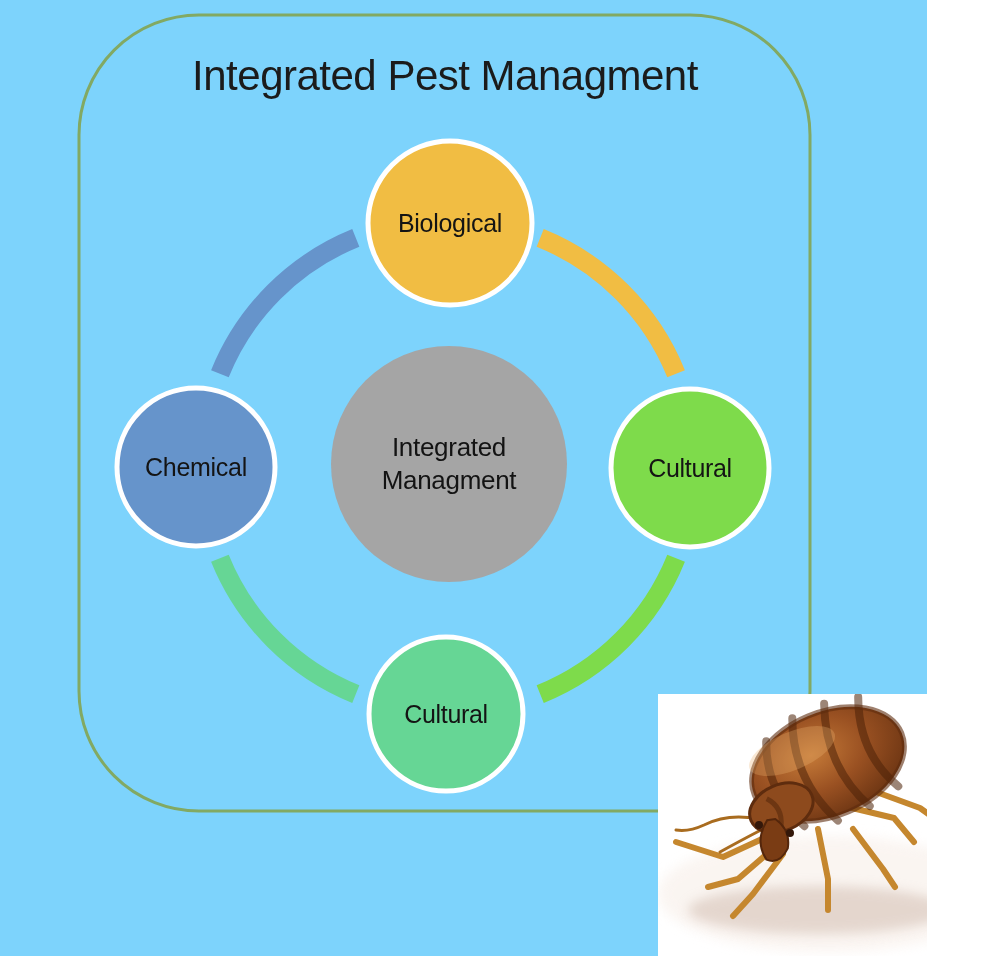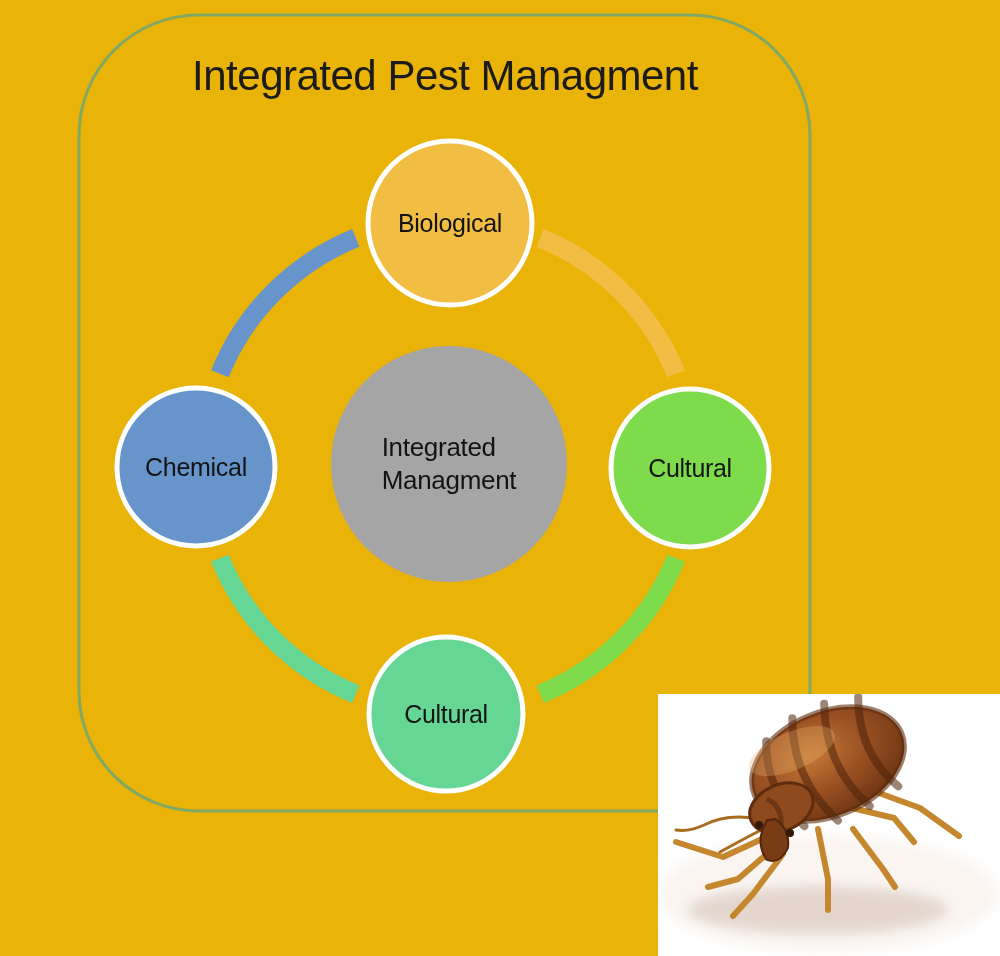--- a/index.html
+++ b/index.html
@@ -1,29 +1,29 @@
 <!DOCTYPE html>
 <html><head>
 <meta charset="utf-8">
 <style>
   html,body{margin:0;padding:0;background:#ffffff;}
   body{width:1000px;height:956px;font-family:"Liberation Sans", sans-serif;}
-  .stage{position:relative;width:1000px;height:956px;background:#eab308;overflow:hidden;}
+  .stage{position:relative;width:927px;height:956px;background:#7dd3fc;overflow:hidden;}
   .stage svg.main{position:absolute;left:0;top:0;}
   .title{
     position:absolute;left:80px;top:52px;width:730px;text-align:center;
     font-size:42px;font-weight:400;color:#1b1b1b;letter-spacing:-0.5px;white-space:nowrap;
   }
   .node-label{
     position:absolute;transform:translate(-50%,-50%);
     font-size:25px;color:#141414;font-weight:400;letter-spacing:-0.3px;white-space:nowrap;
   }
   .center-label{
     position:absolute;left:449px;top:464px;transform:translate(-50%,-50%);
-    text-align:left;font-size:26px;line-height:33px;color:#131313;letter-spacing:-0.3px;
+    text-align:center;font-size:26px;line-height:33px;color:#131313;letter-spacing:-0.3px;
   }
   .bug-box{
     position:absolute;left:658px;top:694px;width:342px;height:262px;background:#ffffff;
   }
 </style>
 </head>
 <body>
 
 <div class="stage">
 

